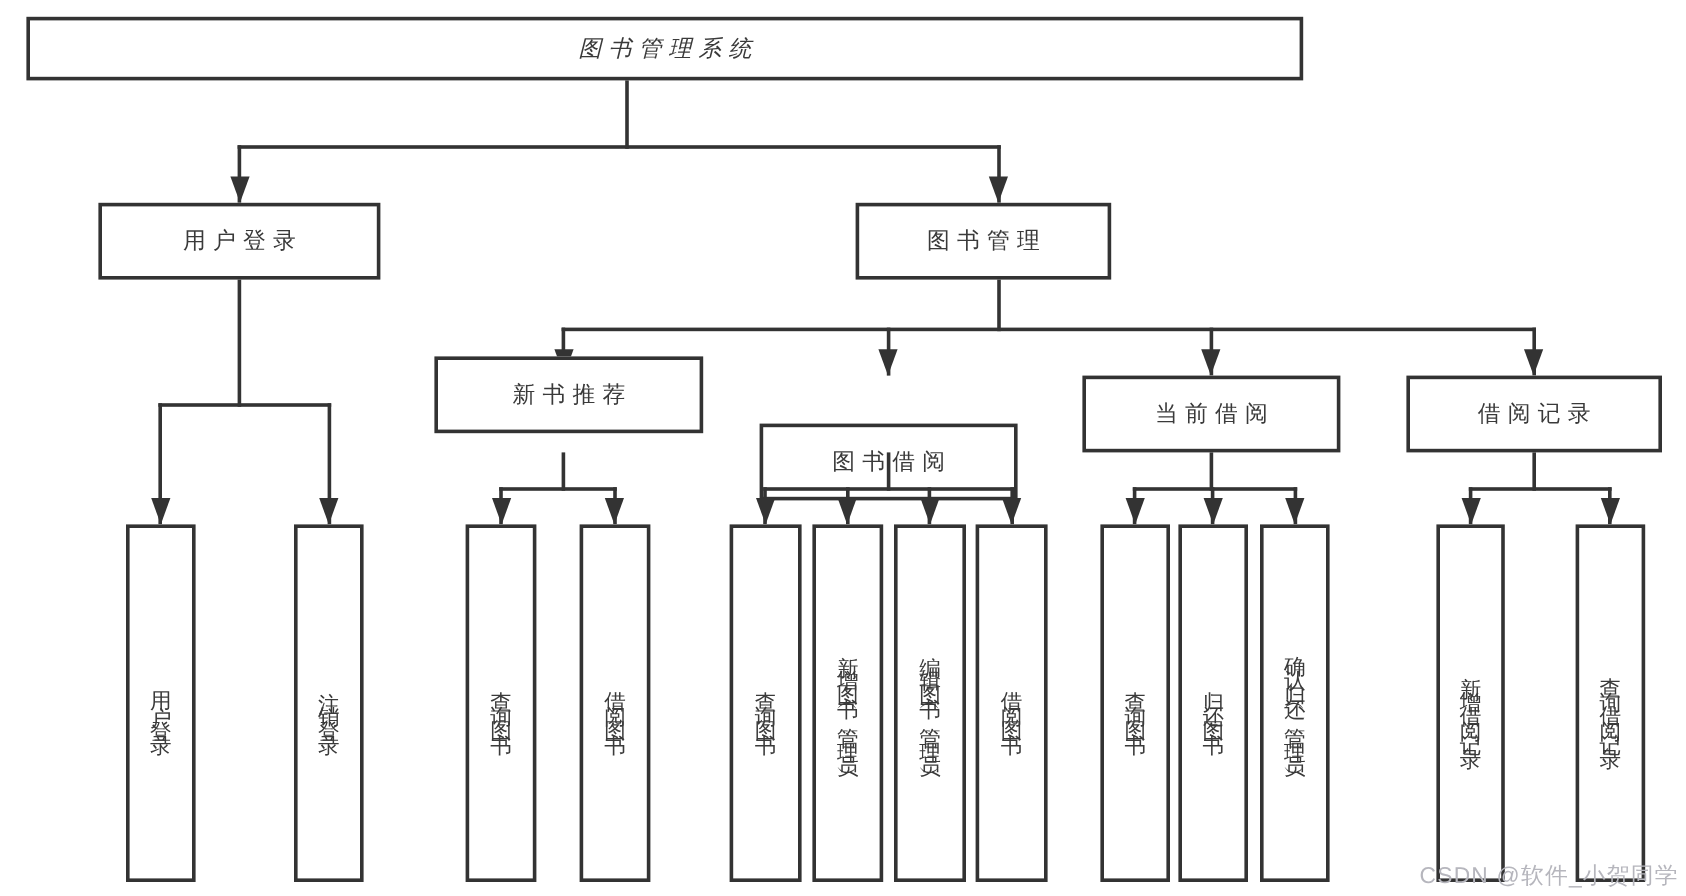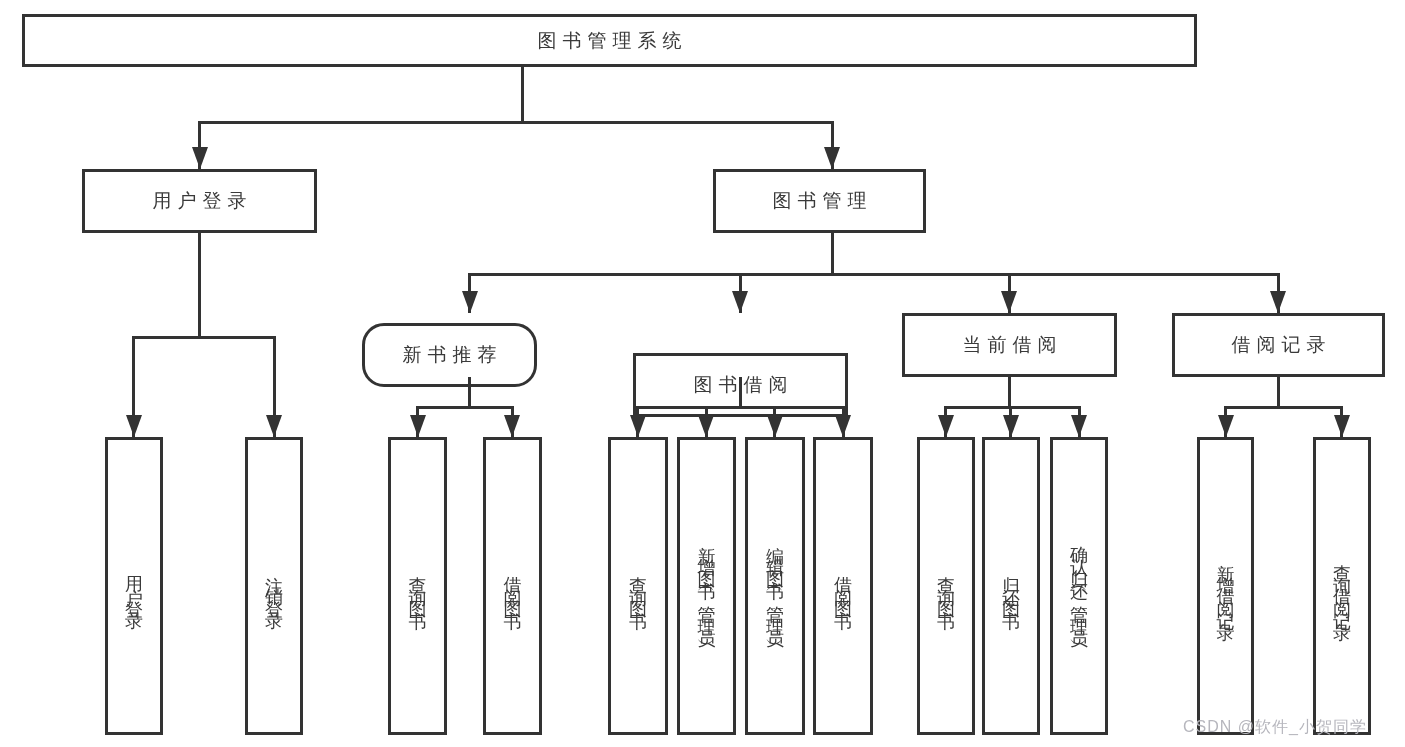--- a/index.html
+++ b/index.html
@@ -57,32 +57,32 @@
     position: absolute;
     width: 0;
     height: 0;
     border-left: 8px solid transparent;
     border-right: 8px solid transparent;
     border-top: 22px solid var(--line);
   }
   .watermark {
     position: absolute;
     color: var(--watermark);
-    font-size: 16px;
+    font-size: 19px;
     letter-spacing: 1px;
     z-index: 10;
     white-space: nowrap;
   }
 </style>
 </head>
 <body>
 
 <div id="canvas">
 
-  <div class="node" style="left:22px; top:14px; width:1175px; height:53px;">图书管理系统</div>
+  <div class="node" style="left:22px; top:14px; width:1064px; height:53px;font-style:italic;">图书管理系统</div>
 
   <div class="vline" style="left:521px; top:67px; height:57px;"></div>
   <div class="hline" style="left:198px; top:121px; width:636px;"></div>
   <div class="vline" style="left:198px; top:121px; height:48px;"></div>
   <div class="vline" style="left:831px; top:121px; height:48px;"></div>
   <div class="arrowhead" style="left:192px; top:147px;"></div>
   <div class="arrowhead" style="left:824px; top:147px;"></div>
 
   <div class="node" style="left:82px; top:169px; width:235px; height:64px;">用户登录</div>
   <div class="node" style="left:713px; top:169px; width:213px; height:64px;">图书管理</div>
@@ -98,21 +98,21 @@
   <div class="hline" style="left:468px; top:273px; width:812px;"></div>
   <div class="vline" style="left:468px; top:273px; height:40px;"></div>
   <div class="vline" style="left:739px; top:273px; height:40px;"></div>
   <div class="vline" style="left:1008px; top:273px; height:40px;"></div>
   <div class="vline" style="left:1277px; top:273px; height:40px;"></div>
   <div class="arrowhead" style="left:462px; top:291px;"></div>
   <div class="arrowhead" style="left:732px; top:291px;"></div>
   <div class="arrowhead" style="left:1001px; top:291px;"></div>
   <div class="arrowhead" style="left:1270px; top:291px;"></div>
 
-  <div class="node" style="left:362px; top:323px; width:175px; height:64px;border-radius:22px;">新书推荐</div>
+  <div class="node" style="left:362px; top:297px; width:224px; height:64px;">新书推荐</div>
   <div class="node" style="left:633px; top:313px; width:215px; height:64px;margin-top:40px;">图书借阅</div>
   <div class="node" style="left:1172px; top:313px; width:213px; height:64px;">借阅记录</div>
   <div class="node" style="left:902px; top:313px; width:215px; height:64px;">当前借阅</div>
 
   <div class="vline" style="left:468px; top:377px; height:32px;"></div>
   <div class="hline" style="left:416px; top:406px; width:98px;"></div>
   <div class="vline" style="left:416px; top:406px; height:31px;"></div>
   <div class="vline" style="left:511px; top:406px; height:31px;"></div>
   <div class="arrowhead" style="left:410px; top:415px;"></div>
   <div class="arrowhead" style="left:504px; top:415px;"></div>

